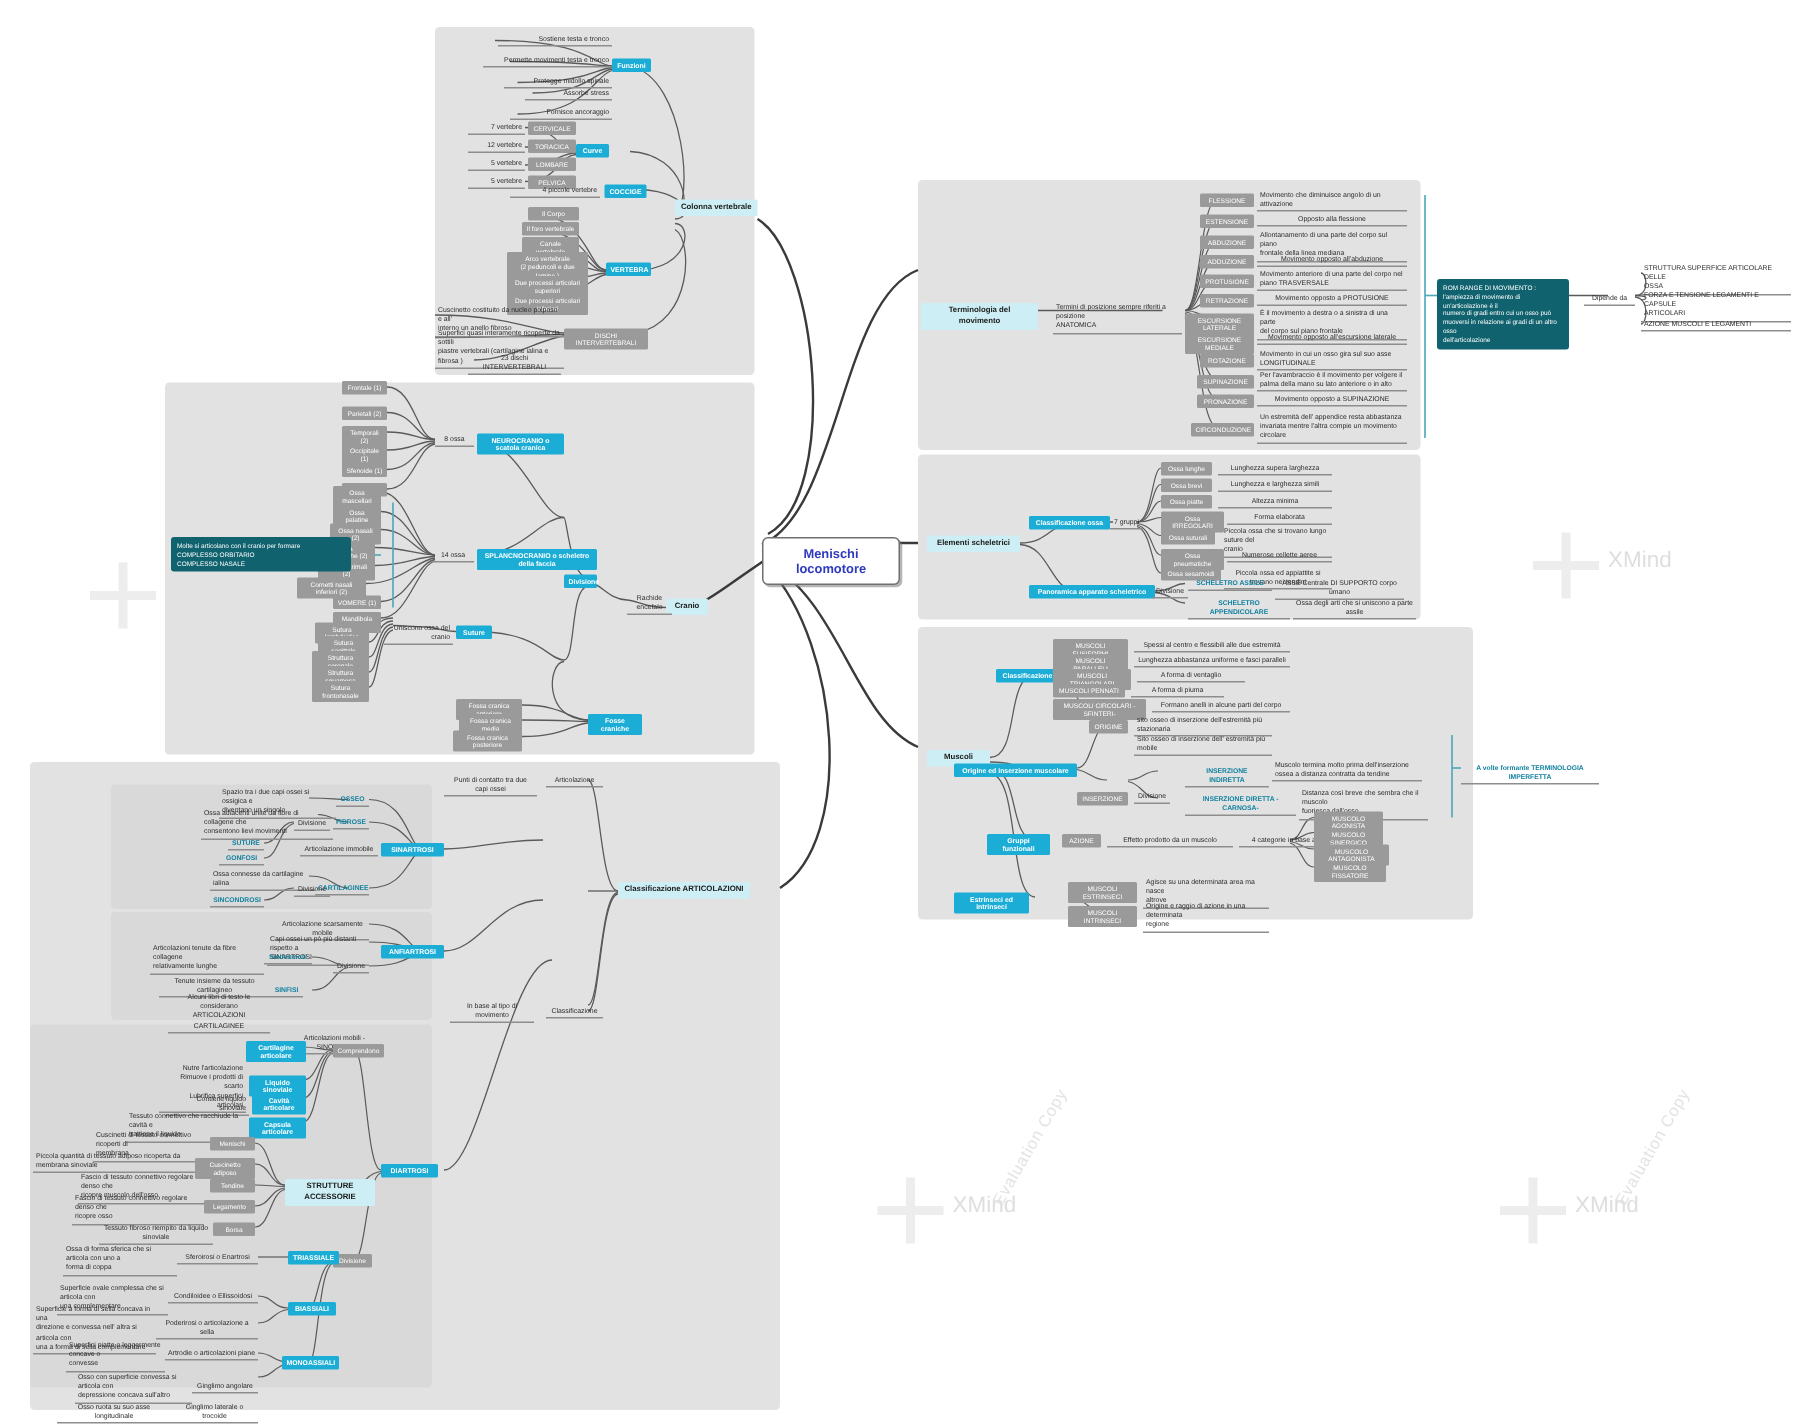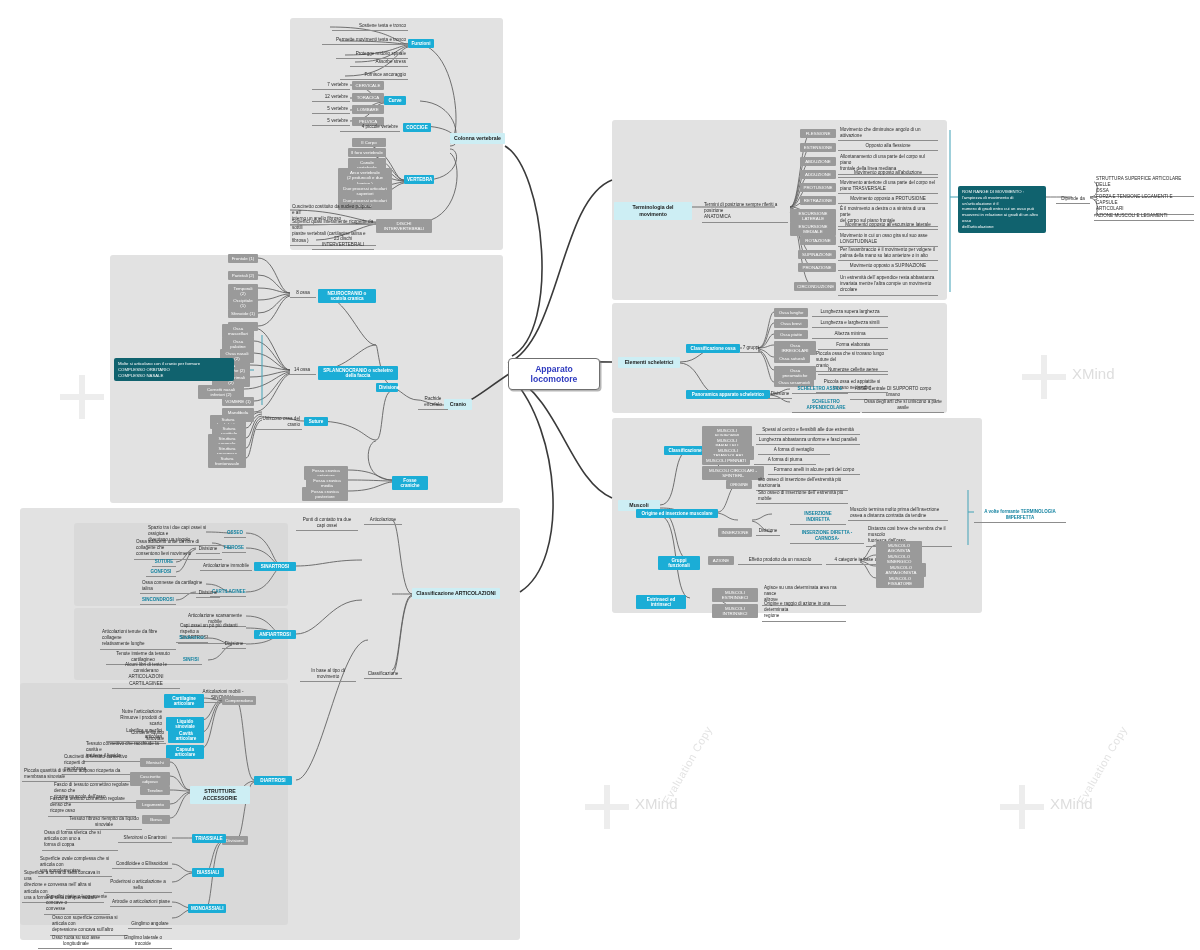--- a/index.html
+++ b/index.html
@@ -272,21 +272,21 @@
     <g fill="none" stroke="#4fa8bb" stroke-width="1.1">
       <path d="M950,130 L950,292"></path>
       <path d="M950,197 L958,197"></path>
       <path d="M262,335 L262,405"></path>
       <path d="M254,370 L248,370"></path>
       <path d="M968,490 L968,545"></path>
       <path d="M968,512 L974,512"></path>
     </g>
   </svg>
 
-  <div class="root" style="left:508px;top:358px;width:92px;">Apparato locomotore</div>
+  <div class="root" style="left:508px;top:358px;width:92px;">Menischi locomotore</div>
 
   <div class="pc" style="left:450px;top:133px;width:55px;">Colonna vertebrale</div>
 
   <div class="lb" style="left:408px;top:39px;width:26px;">Funzioni</div>
   <div class="tp r" style="left:332px;top:22px;width:76px;">Sostiene testa e tronco</div>
   <div class="tp r" style="left:322px;top:36px;width:86px;">Permette movimenti testa e tronco</div>
   <div class="tp r" style="left:336px;top:50px;width:72px;">Protegge midollo spinale</div>
   <div class="tp r" style="left:350px;top:58px;width:58px;">Assorbe stress</div>
   <div class="tp r" style="left:340px;top:71px;width:68px;">Fornisce ancoraggio</div>
 

